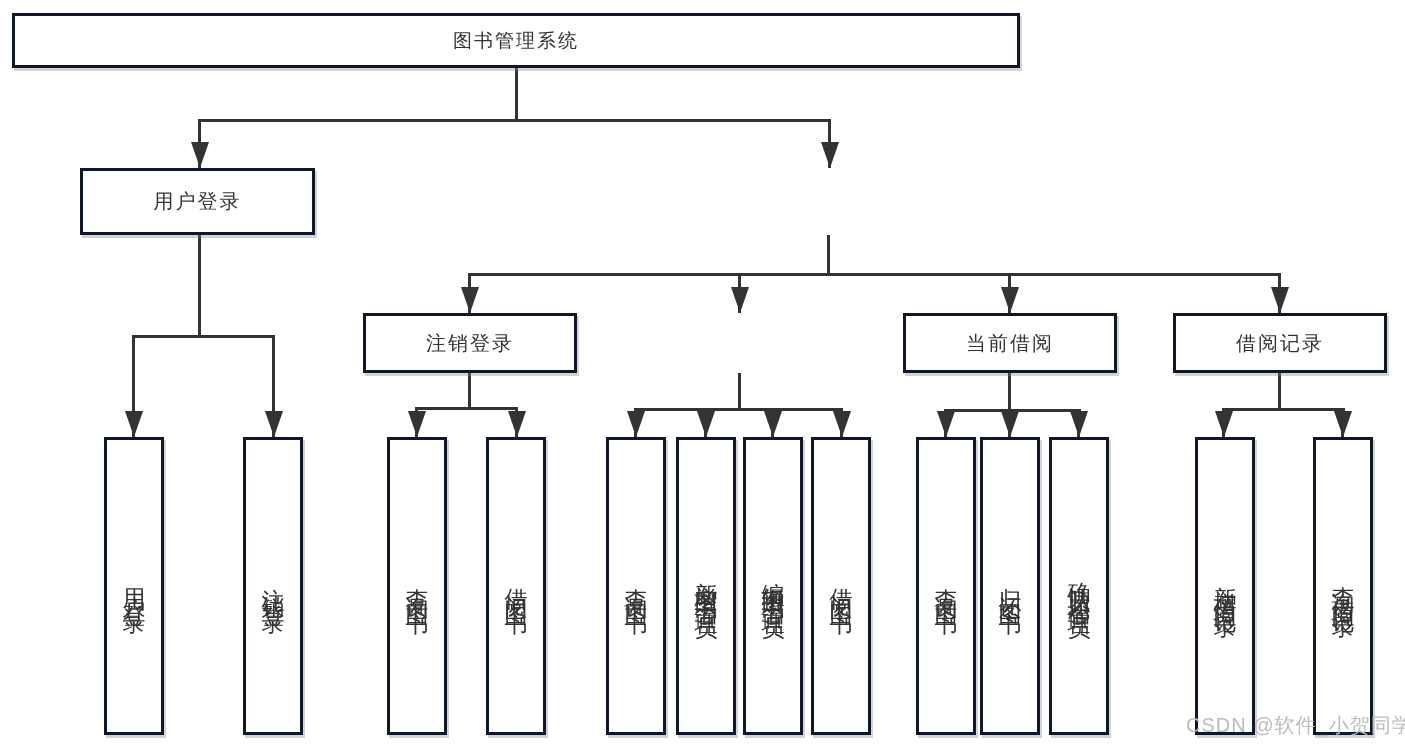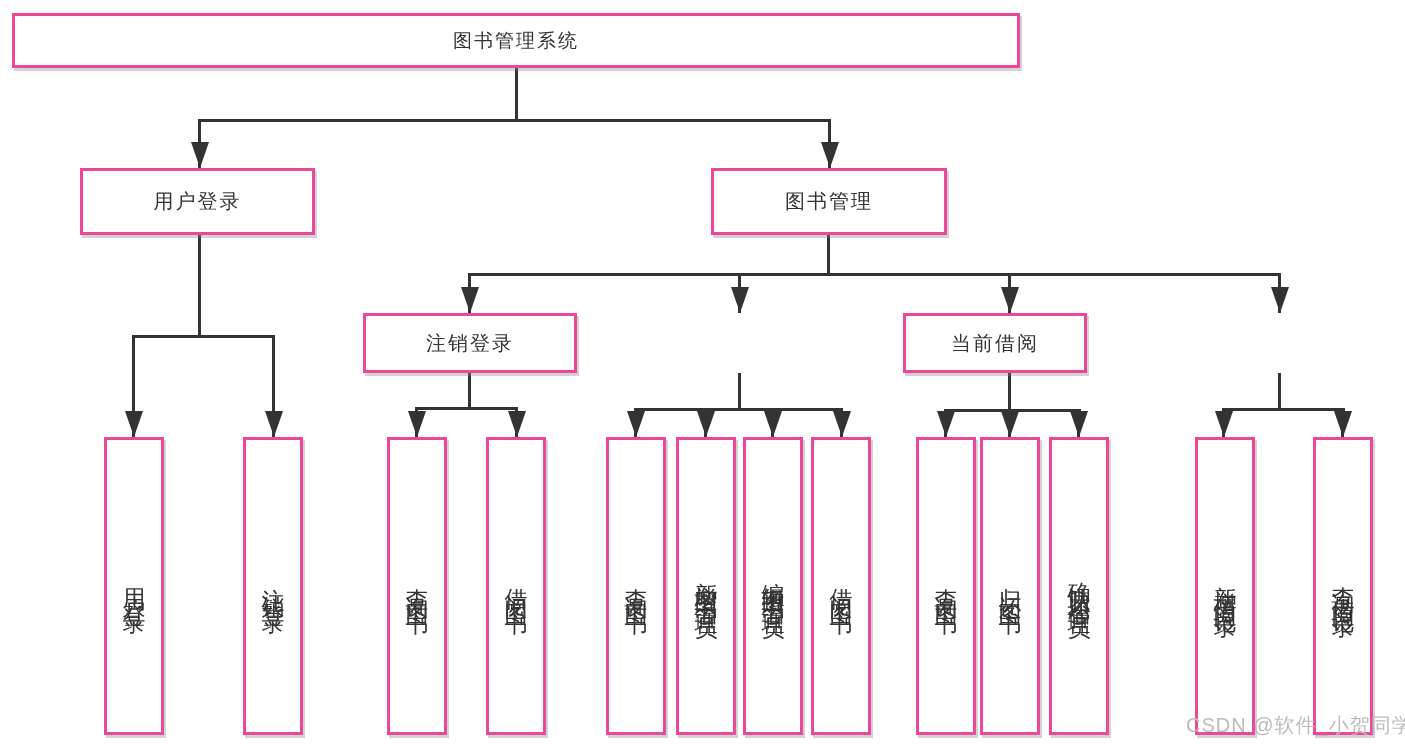--- a/index.html
+++ b/index.html
@@ -1,21 +1,21 @@
 <!DOCTYPE html>
 <html><head>
 <meta charset="utf-8">
 <style>
   html,body{margin:0;padding:0;background:#ffffff;}
   body{font-family:"Liberation Sans","DejaVu Sans",sans-serif;}
   #stage{position:relative;width:1405px;height:747px;background:#ffffff;overflow:hidden;}
 
   .node{
     position:absolute;box-sizing:border-box;background:#fff;
-    border:3px solid #ec4899;display:flex;align-items:center;justify-content:center;
+    border:3px solid #0f172a;display:flex;align-items:center;justify-content:center;
     box-shadow:2px 3px 0 rgba(130,130,130,0.35);
     z-index:2;
   }
   .hlabel{font-size:20px;color:#333;letter-spacing:2px;white-space:nowrap;}
   .vtext{
     writing-mode:vertical-rl;text-orientation:mixed;
     font-size:23px;letter-spacing:8px;line-height:1;color:#333;white-space:nowrap;
   }
 
   .hline,.vline,.arrow{position:absolute;background:#333;z-index:1;}
@@ -38,29 +38,29 @@
 
 <div id="stage">
 
   <div class="node" style="left:12px;top:13px;width:1008px;height:55px;">
     <span class="hlabel" style="font-size:19px;">图书管理系统</span>
   </div>
 
   <div class="node" style="left:80px;top:168px;width:235px;height:67px;">
     <span class="hlabel">用户登录</span>
   </div>
-  <div class="node" style="left:711px;top:168px;width:236px;height:67px;">
-    <span class="hlabel">图书管理</span>
-  </div>
 
   <div class="node" style="left:363px;top:313px;width:214px;height:60px;">
     <span class="hlabel">注销登录</span>
   </div>
-  <div class="node" style="left:903px;top:313px;width:184px;height:60px;">
+  <div class="node" style="left:903px;top:313px;width:214px;height:60px;">
     <span class="hlabel">当前借阅</span>
+  </div>
+  <div class="node" style="left:1173px;top:313px;width:214px;height:60px;">
+    <span class="hlabel">借阅记录</span>
   </div>
 
   <div class="node" style="left:104px;top:437px;width:60px;height:298px;">
     <span class="vtext">用户登录</span>
   </div>
   <div class="node" style="left:243px;top:437px;width:60px;height:298px;">
     <span class="vtext">注销登录</span>
   </div>
   <div class="node" style="left:387px;top:437px;width:60px;height:298px;">
     <span class="vtext">查询图书</span>

